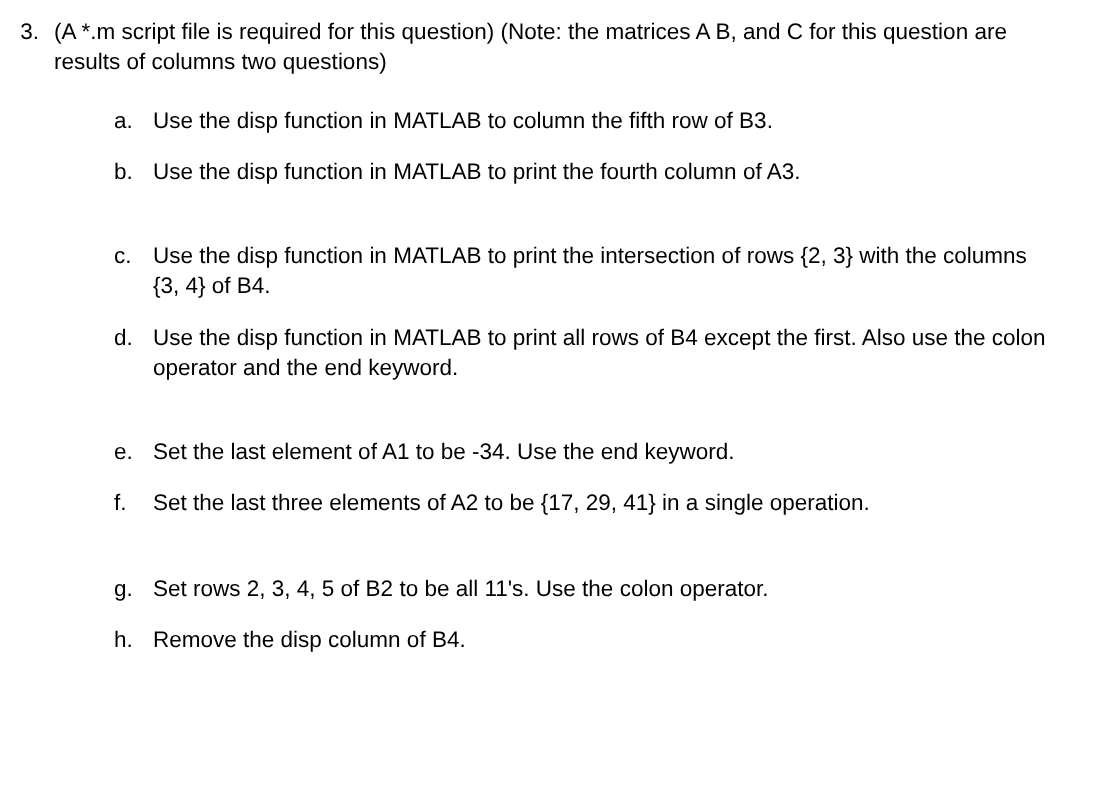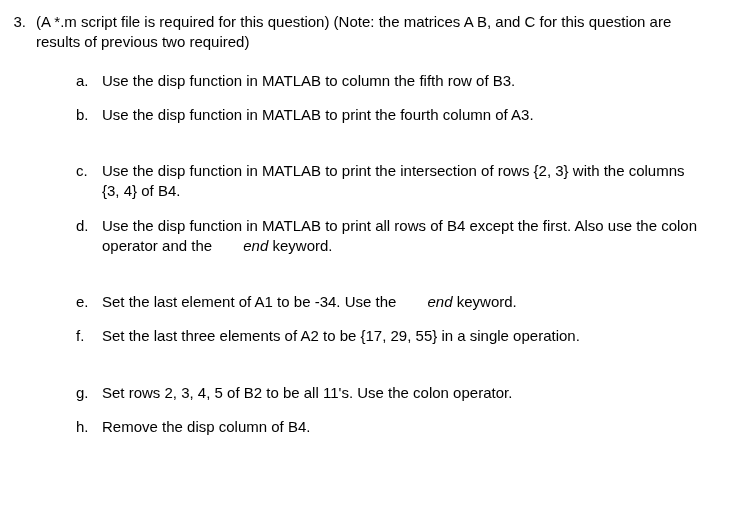--- a/index.html
+++ b/index.html
@@ -42,30 +42,28 @@
     }
     .subitem-letter {
       width: 26px;
       flex-shrink: 0;
     }
     .subitem-text {
       flex: 1;
       padding-right: 8px;
     }
     .italic {
-      font-style: italic;
-      margin-left: 27px;
     }
   </style>
 </head>
 <body>
 
 <div class="question-header">
   <div class="question-number">3.</div>
-  <div class="question-text">(A *.m script file is required for this question) (Note: the matrices A B, and C for this question are results of previous two required)</div>
+  <div class="question-text">(A *.m script file is required for this question) (Note: the matrices A B, and C for this question are results of columns two questions)</div>
 </div>
 
 <div class="subitems">
 
   <div class="subitem">
     <div class="subitem-letter">a.</div>
     <div class="subitem-text">Use the disp function in MATLAB to column the fifth row of B3.</div>
   </div>
 
   <div class="subitem gap-after">
@@ -83,21 +81,21 @@
     <div class="subitem-text"><span>Use the disp function in MATLAB to print all rows of B4 except the first. Also use the colon operator and the </span><span class="italic">end</span><span> keyword.</span></div>
   </div>
 
   <div class="subitem">
     <div class="subitem-letter">e.</div>
     <div class="subitem-text"><span>Set the last element of A1 to be -34. Use the </span><span class="italic">end</span><span> keyword.</span></div>
   </div>
 
   <div class="subitem gap-after">
     <div class="subitem-letter">f.</div>
-    <div class="subitem-text">Set the last three elements of A2 to be {17, 29, 55} in a single operation.</div>
+    <div class="subitem-text">Set the last three elements of A2 to be {17, 29, 41} in a single operation.</div>
   </div>
 
   <div class="subitem">
     <div class="subitem-letter">g.</div>
     <div class="subitem-text">Set rows 2, 3, 4, 5 of B2 to be all 11's. Use the colon operator.</div>
   </div>
 
   <div class="subitem">
     <div class="subitem-letter">h.</div>
     <div class="subitem-text">Remove the disp column of B4.</div>

